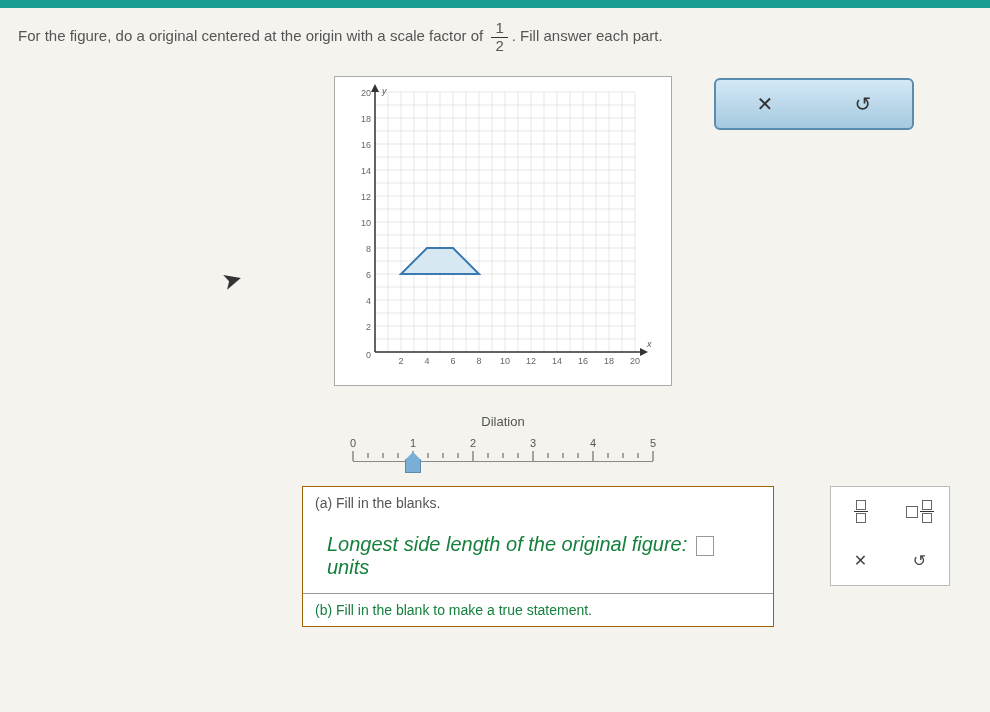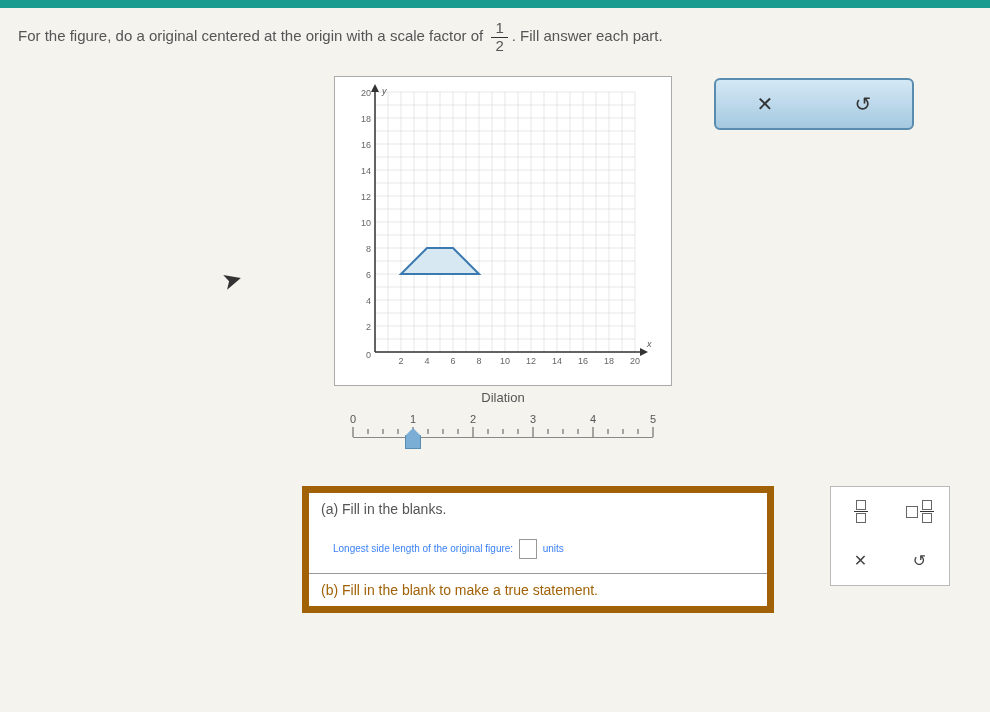--- a/index.html
+++ b/index.html
@@ -58,20 +58,21 @@
     .graph-svg {
       position: absolute;
       left: 10px;
       top: 5px;
     }
     .dilation-label {
       text-align: center;
       font-size: 13px;
       color: #555;
       padding: 4px 0;
+      margin-top: 24px;
     }
     .slider-container {
       width: 300px;
       margin: 4px auto;
       position: relative;
     }
     .slider-scale {
       position: relative;
       height: 30px;
     }
@@ -155,49 +156,50 @@
       color: #333;
       transform: rotate(-15deg);
     }
     .answer-section {
       position: absolute;
       left: 302px;
       top: 420px;
       width: 472px;
     }
     .answer-box {
-      border: 7px solid #a16207;
+      border: 1px solid #a16207;
       background: #fff;
     }
     .part-header {
       padding: 8px 12px;
       font-size: 14px;
       color: #555;
       border-bottom: 0px;
     }
     .part-a-header { border-bottom: none; }
     .part-body {
       padding: 14px 24px;
-      font-size: 10px;
-      color: #3b82f6;
+      font-size: 20px;
+      color: #15803d;
+      font-style: italic;
     }
     .input-box {
       display: inline-block;
       width: 18px;
       height: 20px;
       border: 1px solid #999;
       vertical-align: middle;
       background: #fff;
       margin: 0 3px;
     }
     .part-b-header {
       border-top: 1px solid #999;
       padding: 8px 12px;
       font-size: 14px;
-      color: #a16207;
+      color: #15803d;
     }
     .palette {
       position: absolute;
       left: 830px;
       top: 420px;
       width: 120px;
       height: 100px;
       background: #fff;
       border: 1px solid #bbb;
       display: grid;

